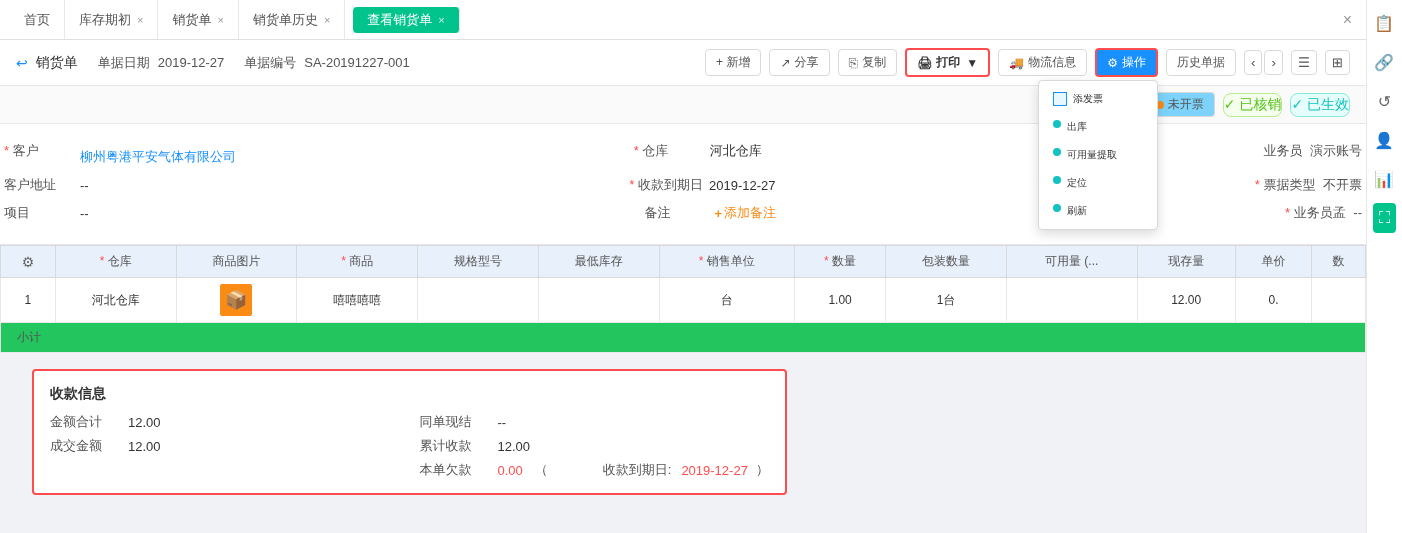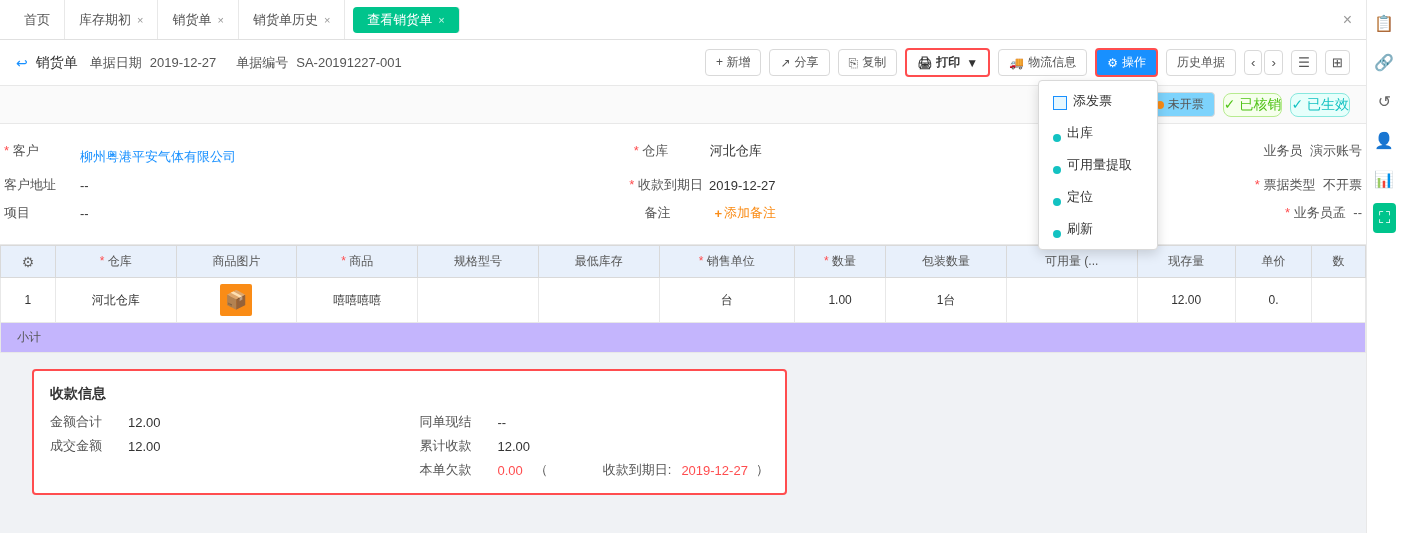--- a/index.html
+++ b/index.html
@@ -21,21 +21,21 @@
     .tab-bar-right { margin-left: auto; }
     .close-btn { font-size: 16px; color: #999; cursor: pointer; padding: 4px; }
 
     
     .doc-header {
       background: #fff; padding: 8px 16px;
       display: flex; align-items: center; border-bottom: 1px solid #e8e8e8;
     }
     .doc-title { display: flex; align-items: center; gap: 8px; font-size: 14px; font-weight: 500; }
     .doc-title-icon { color: #1890ff; font-size: 14px; }
-    .doc-meta { display: flex; align-items: flex-start; gap: 20px; margin-left: 12px; font-size: 13px; color: #555; }
+    .doc-meta { display: flex; align-items: flex-start; gap: 20px; margin-left: 20px; font-size: 13px; color: #555; }
     .doc-meta span { display: flex; align-items: center; gap: 4px; }
     .doc-actions { margin-left: auto; display: flex; align-items: center; gap: 8px; }
     .action-btn {
       display: flex; align-items: center; gap: 4px; padding: 4px 10px;
       border: 1px solid #d9d9d9; border-radius: 4px; cursor: pointer; background: #fff;
       font-size: 12px; color: #555; white-space: nowrap;
     }
     .action-btn.highlighted { border: 2px solid #ff4d4f; color: #333; font-weight: bold; }
     .action-btn.active-tab { background: #1890ff; color: #fff; border-color: #1890ff; }
     .nav-arrows { display: flex; gap: 2px; }
@@ -77,21 +77,21 @@
     thead tr { background: #e8f0fb; }
     th {
       padding: 7px 8px; border: 1px solid #d9d9d9; color: #555;
       font-weight: normal; white-space: nowrap; text-align: center;
     }
     th .required-star { color: #ff4d4f; }
     td {
       padding: 6px 8px; border: 1px solid #e8e8e8; text-align: center;
       white-space: nowrap;
     }
-    tr.subtotal td { background: #c4b5fd; color: #555; }
+    tr.subtotal td { background: #22c55e; color: #555; }
     .gear-icon { color: #666; font-size: 14px; }
 
     
     .payment-section {
       background: #fff; margin: 0; padding: 14px 16px;
       border: 2px solid #ff4d4f; margin: 8px 16px; border-radius: 4px;
       display: inline-block; min-width: 520px;
     }
     .payment-title { font-size: 14px; font-weight: bold; margin-bottom: 10px; font-family: Liberation Serif, serif; }
     .payment-grid { display: grid; grid-template-columns: 1fr 1fr; gap: 6px 20px; }
@@ -101,21 +101,21 @@
     .payment-value.red { color: #ff4d4f; }
     .payment-value.date { color: #ff4d4f; }
 
     
     .dropdown-menu {
       position: absolute; background: #fff; border: 1px solid #d9d9d9;
       border-radius: 4px; box-shadow: 0 4px 12px rgba(0,0,0,0.15);
       z-index: 100; min-width: 120px; padding: 4px 0;
     }
     .dropdown-item {
-      padding: 7px 14px; cursor: pointer; font-size: 13px; display: flex; align-items: flex-end; gap: 6px;
+      padding: 7px 14px; cursor: pointer; font-size: 10px; display: flex; align-items: flex-start; gap: 6px;
     }
     .dropdown-dot { width: 8px; height: 8px; border-radius: 50%; display: inline-block; }
     .dot-cyan { background: #13c2c2; }
 
     
     .right-sidebar {
       position: fixed; right: 0; top: 0; bottom: 0; width: 36px;
       background: #fff; border-left: 1px solid #e8e8e8;
       display: flex; flex-direction: column; align-items: center; padding: 8px 0; gap: 8px;
     }

